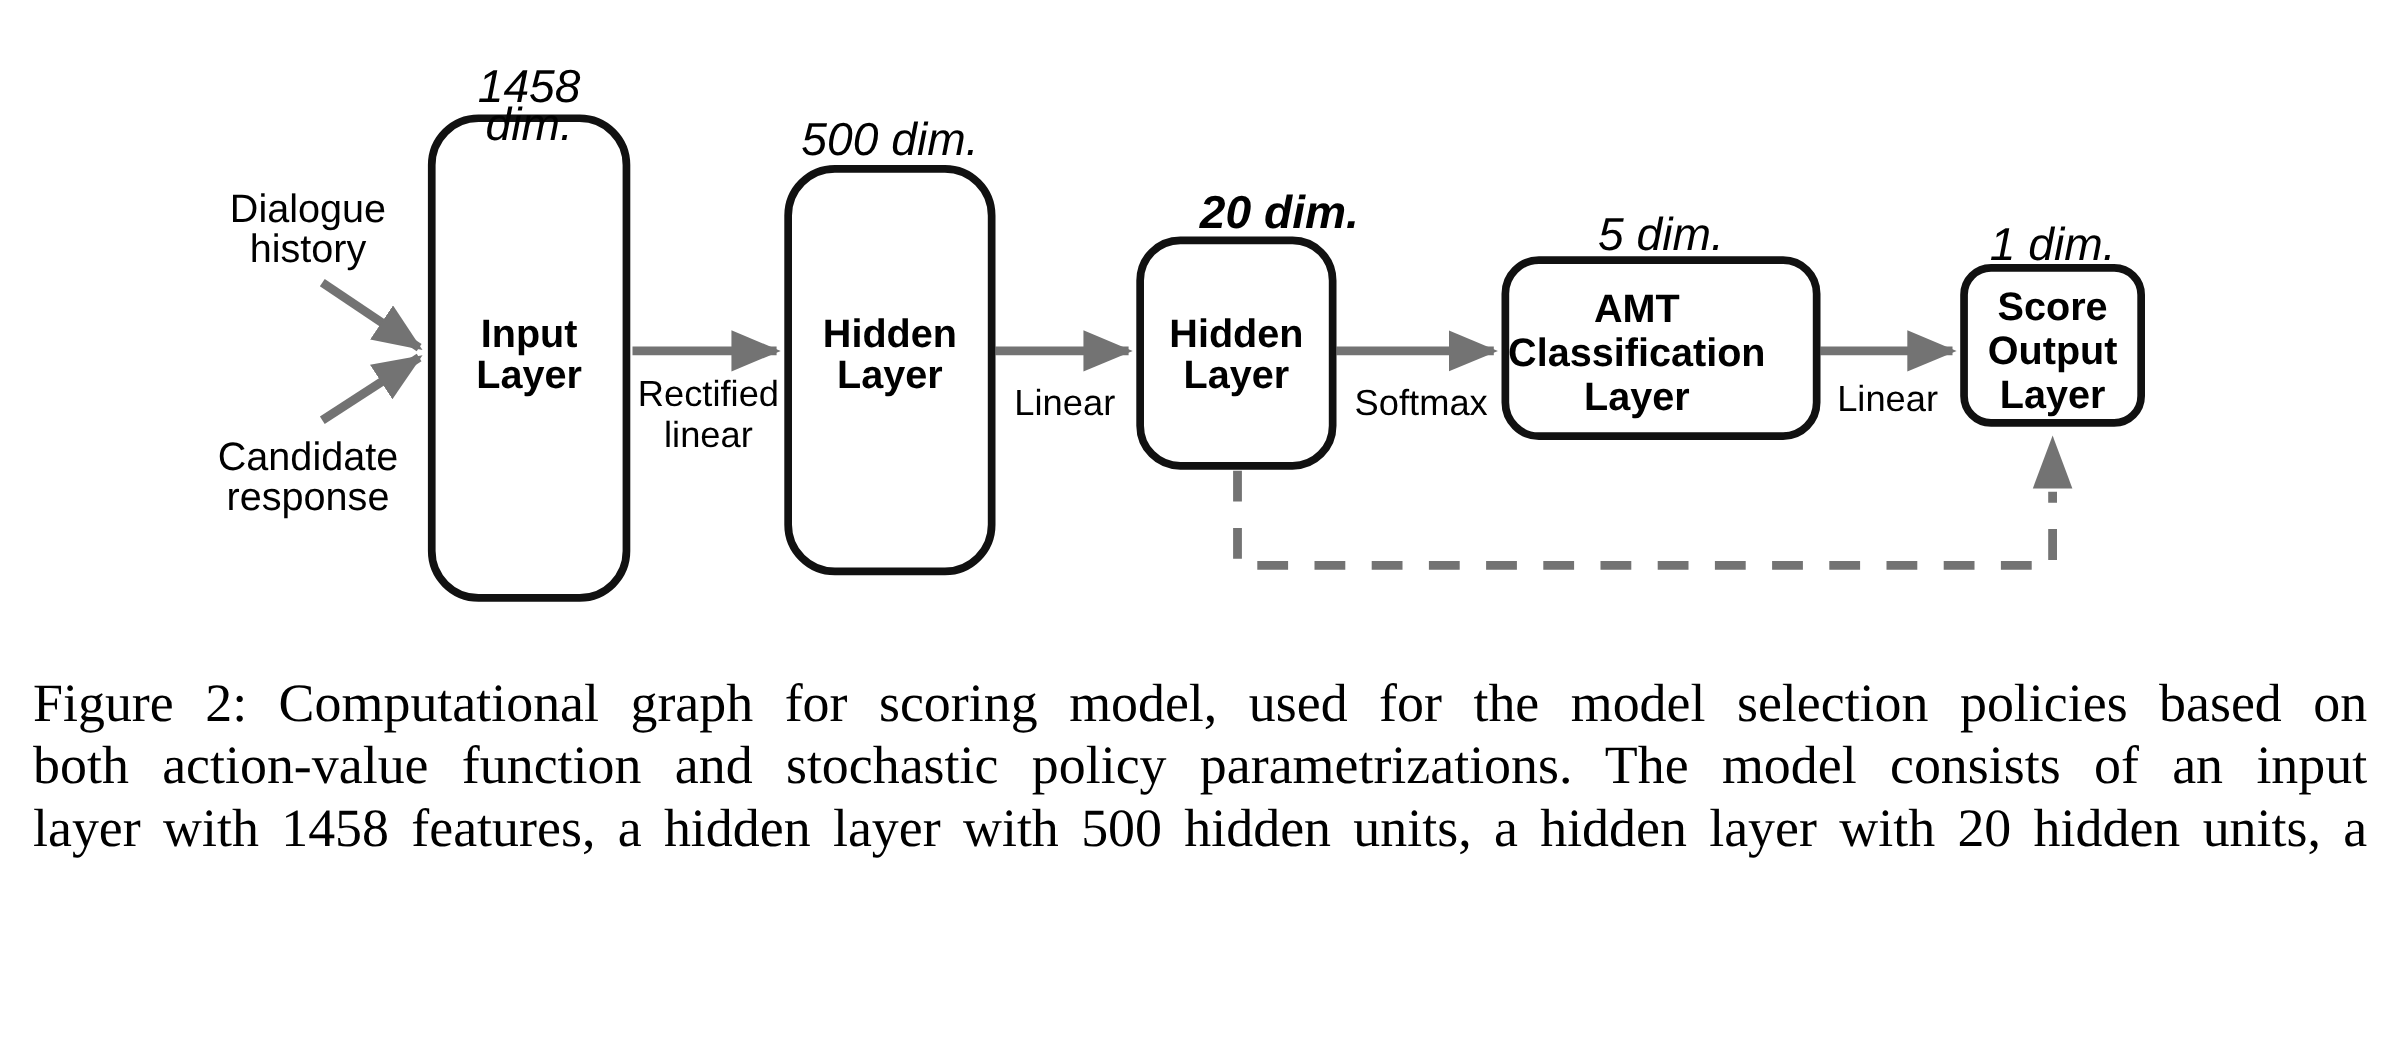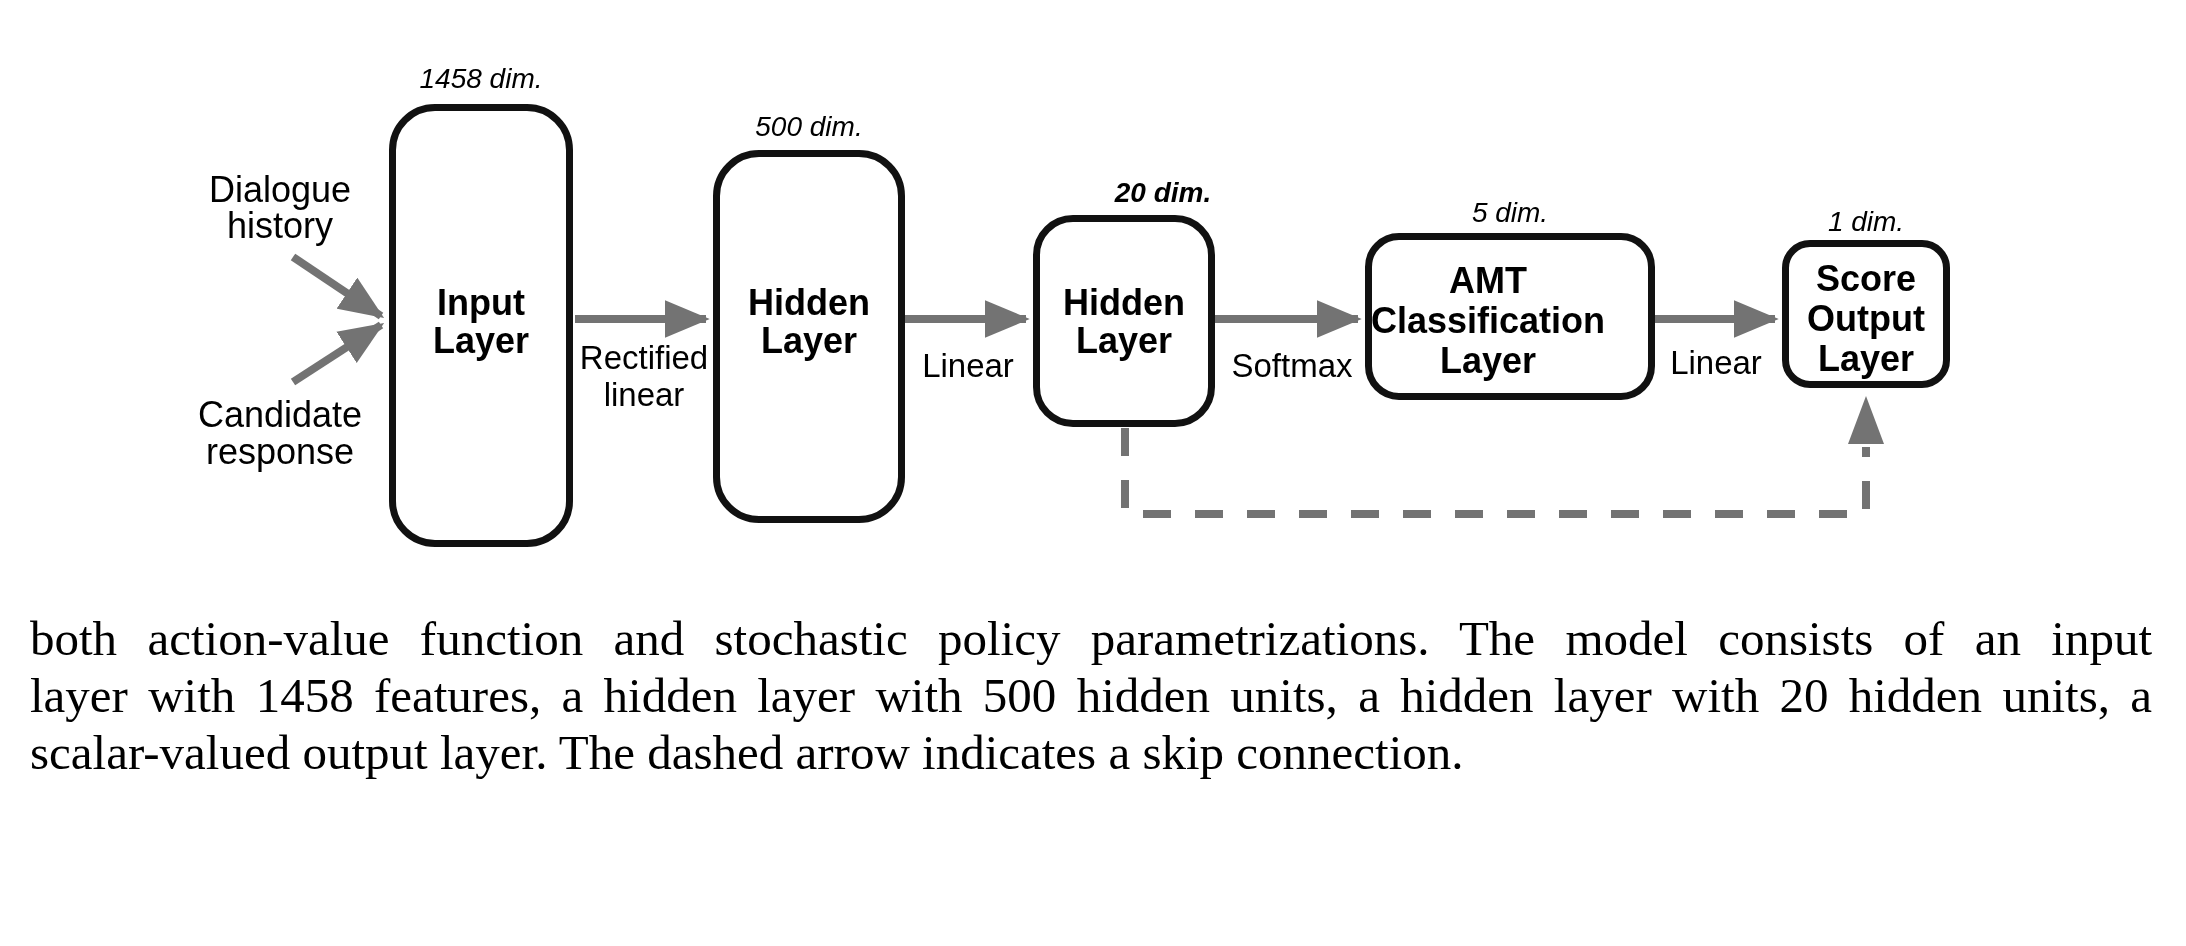--- a/index.html
+++ b/index.html
@@ -6,21 +6,21 @@
   #page{position:relative;width:2186px;height:946px;background:#ffffff;overflow:hidden;
         font-family:"Liberation Sans", sans-serif;color:#000;}
   
   #diagram{position:absolute;left:0;top:0;width:2186px;height:580px;}
   #wires{position:absolute;left:0;top:0;width:2186px;height:580px;}
   .layer-box{position:absolute;box-sizing:border-box;background:#ffffff;
              border:7px solid #111111;}
   .box-label{position:absolute;text-align:center;font-weight:700;
              font-size:36px;line-height:38px;white-space:pre-line;letter-spacing:0px;}
   .dim-label{position:absolute;text-align:center;font-style:italic;
-             font-size:28px;line-height:34px;}
+             font-size:42px;line-height:34px;}
   .edge-label{position:absolute;text-align:center;
               font-size:33px;line-height:37px;white-space:pre-line;}
   .side-label{position:absolute;text-align:center;font-size:36px;line-height:36px;
               white-space:pre-line;}
   
   #caption{position:absolute;left:30px;top:610px;width:2122px;
            font-family:"Liberation Serif", serif;font-size:49px;line-height:57px;}
   .cap-line{width:100%;}
   .cap-just{text-align:justify;text-align-last:justify;}
   .section-link{border:2px solid #f08a7e;padding:0 5px 8px 3px;}
@@ -82,18 +82,18 @@
 response</div>
 
     <div class="edge-label" style="left:544px;width:200px;top:339px;">Rectified
 linear</div>
     <div class="edge-label" style="left:893px;width:150px;top:347px;">Linear</div>
     <div class="edge-label" style="left:1207px;width:170px;top:347px;">Softmax</div>
     <div class="edge-label" style="left:1641px;width:150px;top:344px;">Linear</div>
   </div>
 
   <div id="caption">
+    <div class="cap-line cap-just">Figure 2: Computational graph for scoring model, used for the model selection policies based on</div>
     <div class="cap-line cap-just">both action-value function and stochastic policy parametrizations. The model consists of an input</div>
     <div class="cap-line cap-just">layer with 1458 features, a hidden layer with 500 hidden units, a hidden layer with 20 hidden units, a</div>
-    <div class="cap-line">scalar-valued output layer. The dashed arrow indicates a skip connection.</div>
   </div>
 
 </div>
 
 </body></html>

